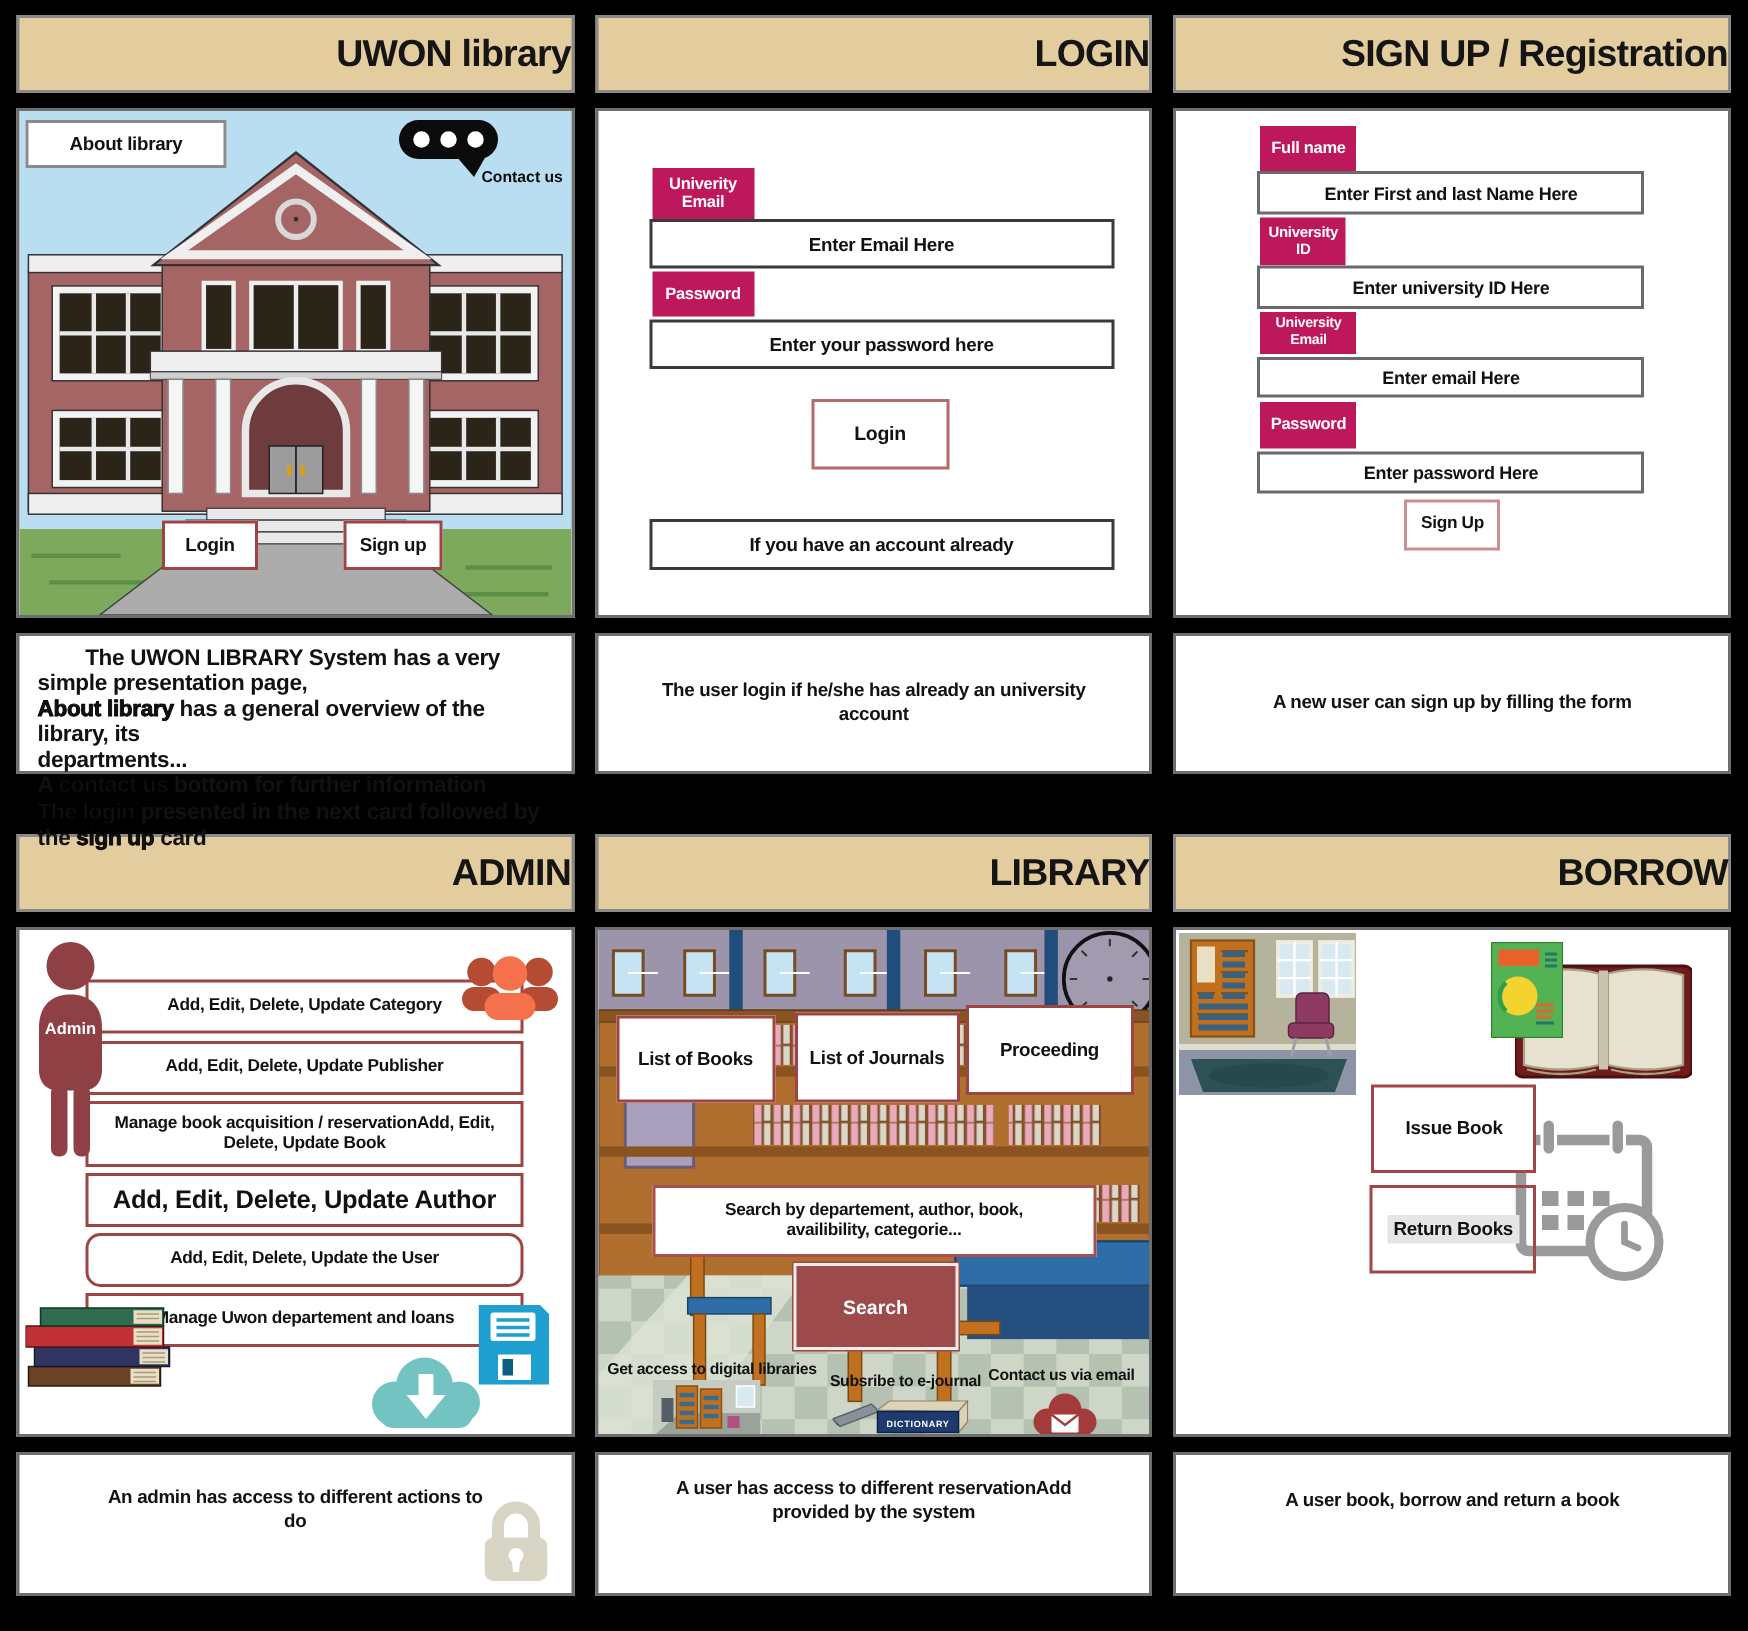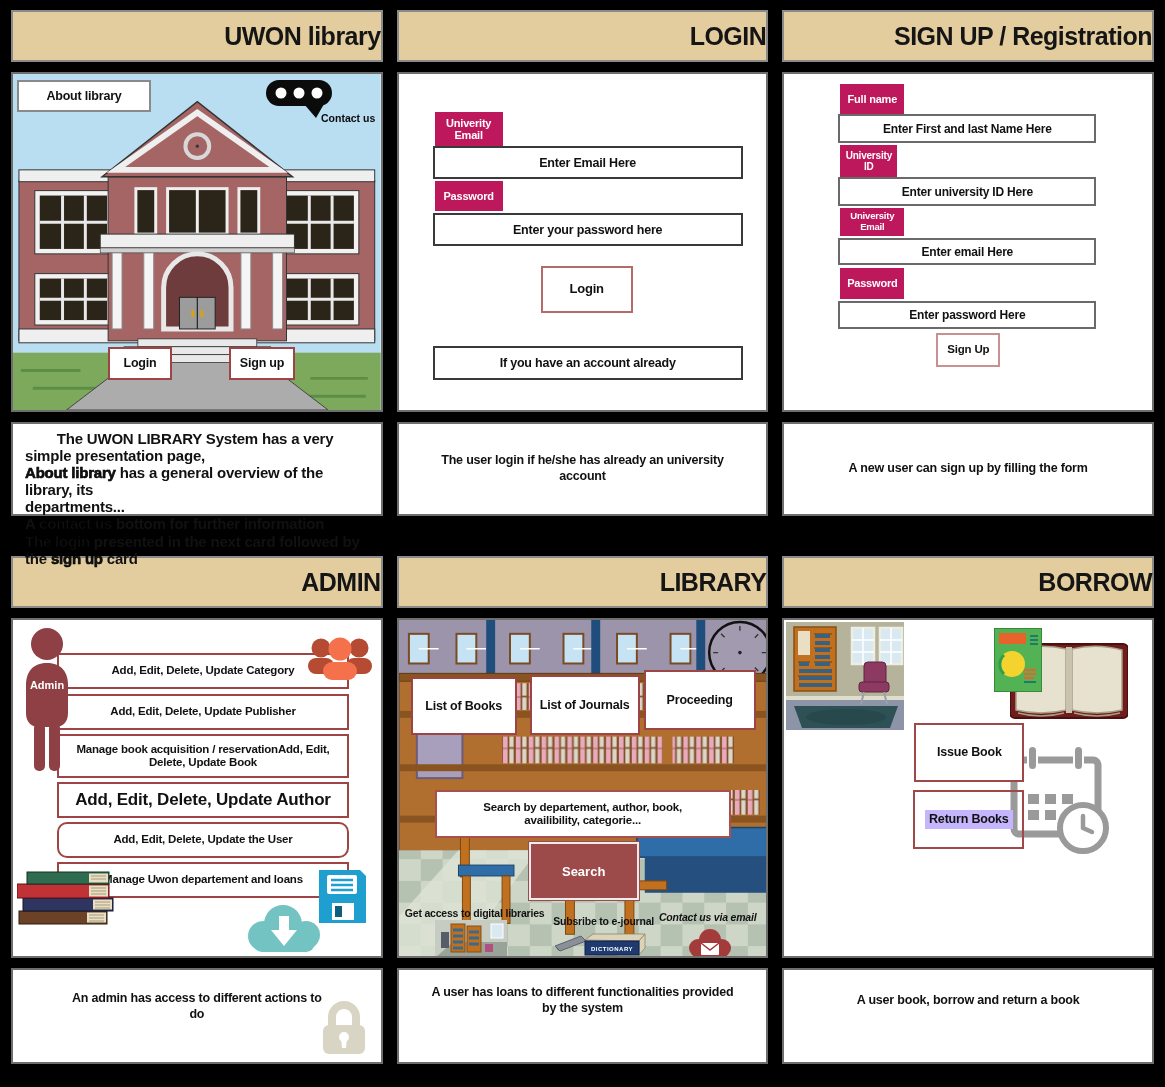--- a/index.html
+++ b/index.html
@@ -315,21 +315,21 @@
     </svg>
     <div class="foot-lbl" style="left:148px;top:296px;width:114px;">Subsribe to e-journal</div>
     <svg class="abs" style="left:156px;top:312px;" width="92" height="26" viewBox="0 0 92 26">
       <polygon points="0,14 26,4 31,9 5,19" fill="#8a8f98" stroke="#5d636d" stroke-width="1"></polygon>
       <polygon points="0,14 3,18 5,19" fill="#444"></polygon>
       <polygon points="30,8 38,2 90,2 84,9" fill="#DCD4B8" stroke="#8d8568" stroke-width="0.8"></polygon>
       <polygon points="84,9 90,2 90,16 84,23" fill="#DCD4B8" stroke="#8d8568" stroke-width="0.8"></polygon>
       <rect x="30" y="9" width="54" height="14" fill="#1F3A6E" stroke="#0E2148"></rect>
       <text x="57" y="19" fill="#fff" font-size="6" font-weight="bold" text-anchor="middle" letter-spacing="0.5">DICTIONARY</text>
     </svg>
-    <div class="foot-lbl" style="left:252px;top:292px;width:114px;font-style:italic;">Contact us via email</div>
+    <div class="foot-lbl" style="left:252px;top:292px;width:114px;">Contact us via email</div>
     <svg class="abs" style="left:286px;top:308px;" width="48" height="32" viewBox="0 0 48 32">
       <circle cx="13" cy="20" r="9" fill="#A33B3B"></circle>
         <circle cx="25" cy="12" r="11" fill="#A33B3B"></circle>
       <circle cx="37" cy="20" r="9" fill="#A33B3B"></circle>
         <rect x="7" y="18" width="36" height="12" rx="6" fill="#A33B3B"></rect>
       <rect x="16" y="15" width="18" height="12" rx="1" fill="#fff"></rect>
       <path d="M16,15 L25,22 L34,15" fill="none" stroke="#A33B3B" stroke-width="1.5"></path>
     </svg>
   </div>
 
@@ -379,33 +379,33 @@
         <rect x="20" y="64" width="11" height="10"></rect>
           <rect x="37" y="64" width="11" height="10"></rect>
       </g>
       <circle cx="75" cy="82" r="23" fill="#fff" stroke="#9A9A9A" stroke-width="6"></circle>
       <path d="M75,82 L75,70 M75,82 L84,86" stroke="#9A9A9A" stroke-width="4.5" stroke-linecap="round"></path>
     </svg>
     <div class="wbtn" style="left:130px;top:103px;width:110px;height:59px;border-color:#A04848;z-index:2;background:#fff;">
         <span>Issue Book</span>
       </div>
     <div class="wbtn" style="left:129px;top:170px;width:111px;height:59px;border-color:#A04848;z-index:0;background:transparent;">
-        <span style="background:#c4b5fd;padding:2px 4px;">Return Books</span>
+        <span style="background:#e5e5e5;padding:2px 4px;">Return Books</span>
       </div>
   </div>
 
   <div class="desc">
     <div class="txt" style="width:310px;margin-top:-18px;">An admin has access to different actions to do</div>
     <svg class="abs" style="right:16px;top:30px;" width="42" height="54" viewBox="0 0 42 54">
       <path d="M9,27 V17 a12,12 0 0 1 24,0 V27" fill="none" stroke="#D8D5C5" stroke-width="8"></path>
       <rect x="0" y="25" width="42" height="29" rx="6" fill="#D8D5C5"></rect>
       <circle cx="21" cy="37" r="5" fill="#fff"></circle>
       <polygon points="18,38 24,38 23,48 19,48" fill="#fff"></polygon>
     </svg>
   </div>
   <div class="desc">
-    <div class="txt" style="margin-top:-30px;">A user has loans to different functionalities provided by the system</div>
+    <div class="txt" style="margin-top:-30px;">A user has access to different reservationAdd provided by the system</div>
   </div>
   <div class="desc">
     <div class="txt" style="margin-top:-30px;">A user book, borrow and return a book</div>
   </div>
 
 </div>
 
 </body></html>

